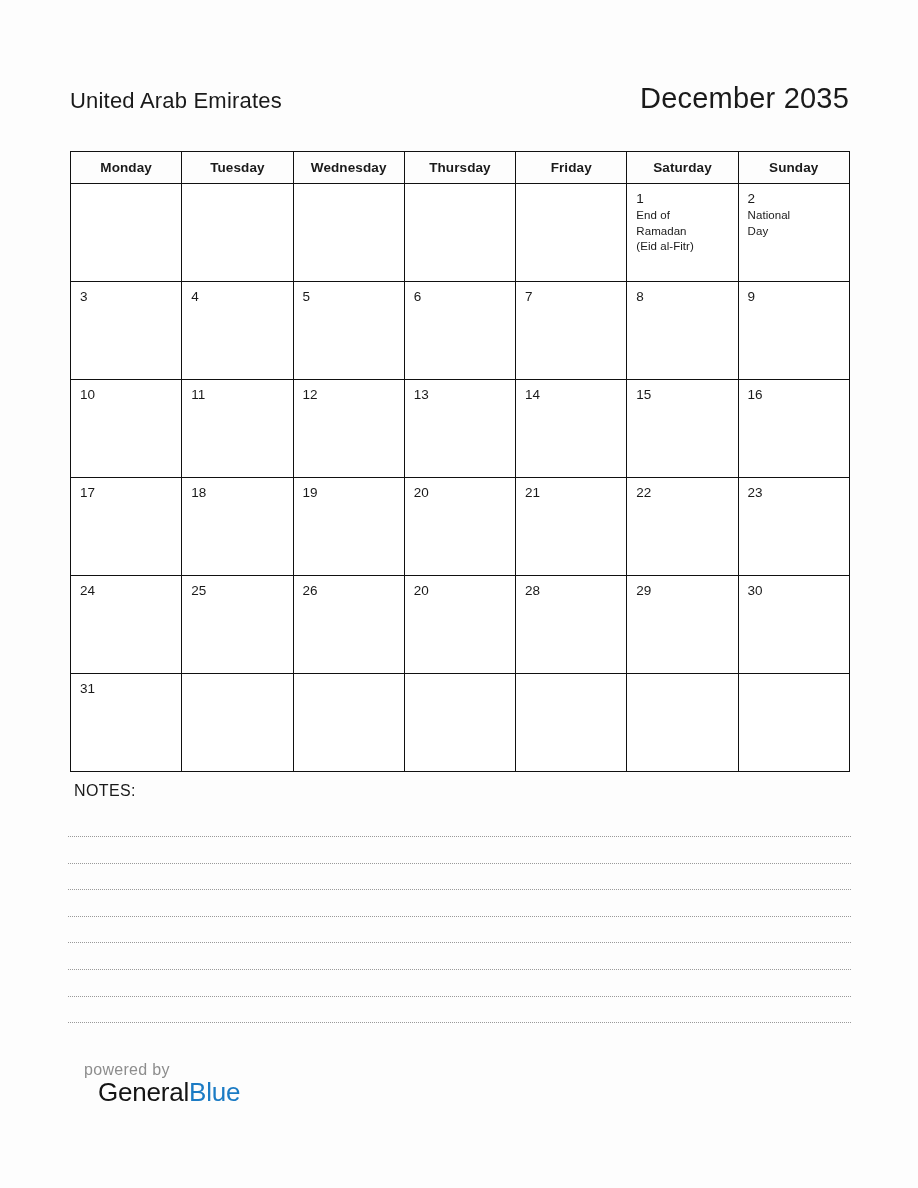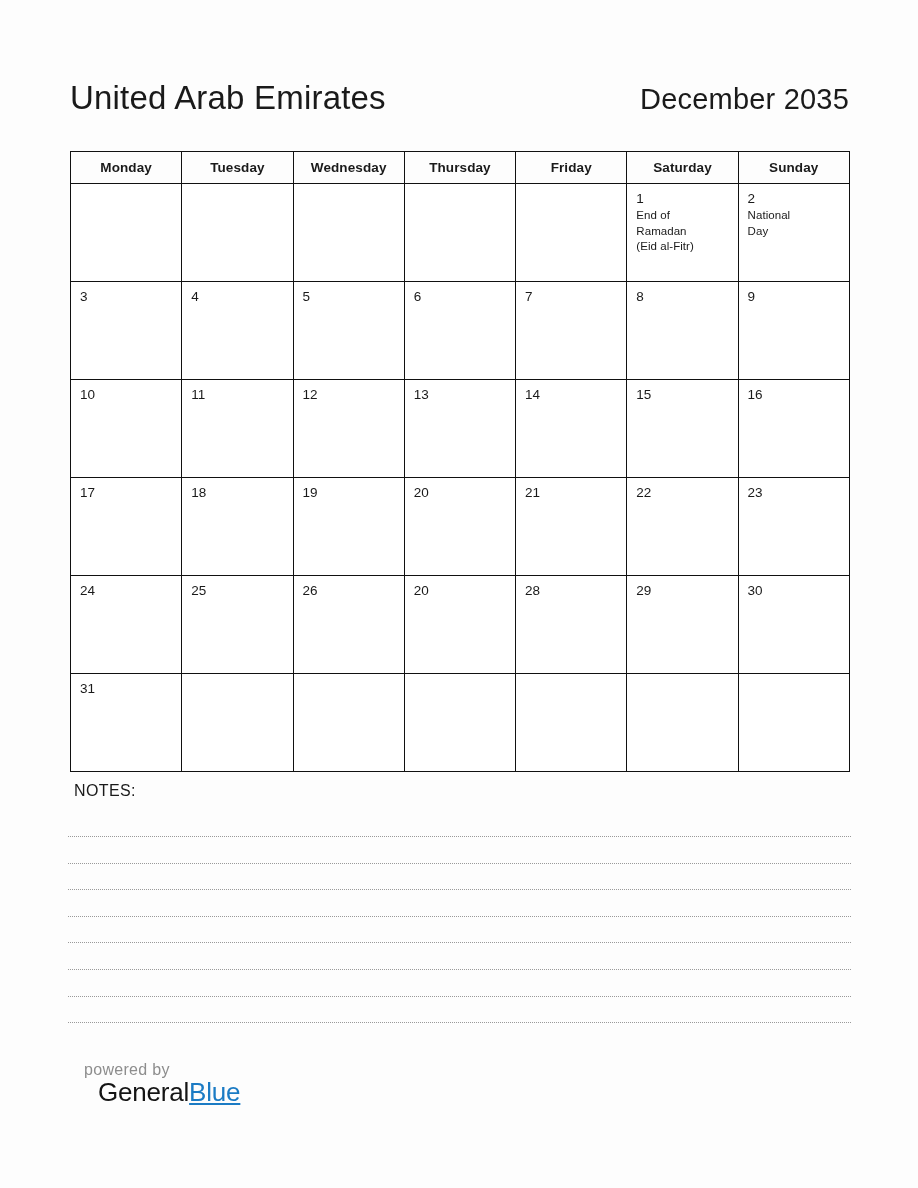--- a/index.html
+++ b/index.html
@@ -28,21 +28,21 @@
     position: absolute;
     left: 70px;
     top: 78px;
     width: 779px;
     height: 48px;
     display: flex;
     align-items: baseline;
     justify-content: space-between;
   }
   .country-title {
-    font-size: 33px;
+    font-size: 22px;
     font-weight: 400;
     letter-spacing: 0.2px;
     color: #1a1a1a;
     white-space: nowrap;
     line-height: 40px;
     text-align: center;
   }
   .month-title {
     font-size: 29px;
     font-weight: 400;
@@ -133,21 +133,21 @@
     line-height: 13px;
     margin-bottom: 1px;
     margin-left: 16px;
   }
   .brand {
     font-size: 26px;
     line-height: 30px;
     letter-spacing: -0.2px;
   }
   .brand-general { color: #141414; margin-left: 30px; }
-  .brand-blue { color: #1b7bc4; text-decoration: underline; }
+  .brand-blue { color: #1b7bc4; }
 </style>
 </head>
 <body>
 
 <div class="page">
 
   <div class="header">
     <div class="country-title">United Arab Emirates</div>
     <div class="month-title">December 2035</div>
   </div>

